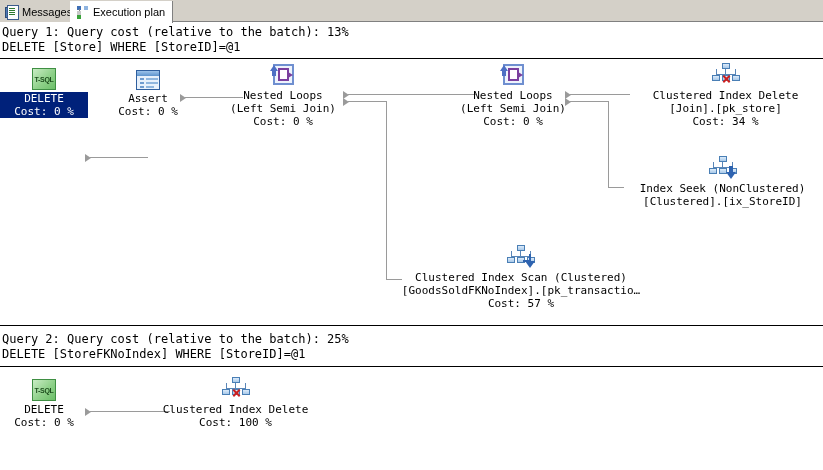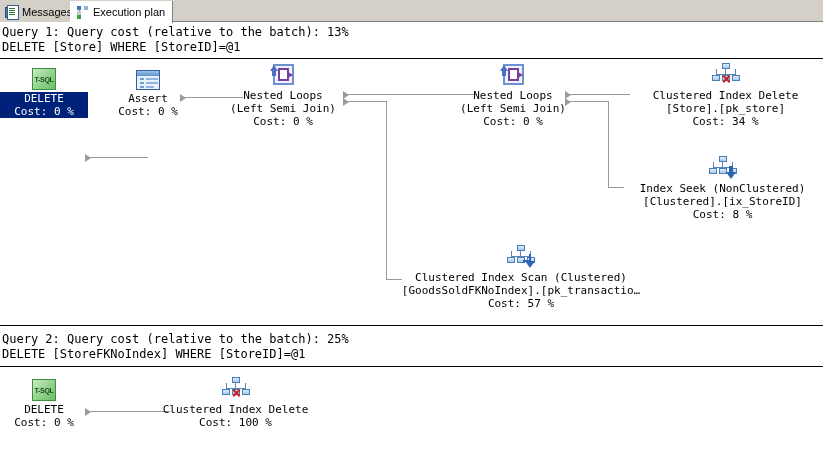--- a/index.html
+++ b/index.html
@@ -269,21 +269,21 @@
           <span class="tn lf1"></span>
             <span class="tn lf2"></span>
             <span class="tn lf3"></span>
           <span class="xr">
               <i></i>
               <i></i>
             </span>
         </span>
       </div>
       <div class="cap">Clustered Index Delete</div>
-      <div class="cap">[Store].[pk_store]</div>
+      <div class="cap">[Join].[pk_store]</div>
       <div class="cap">Cost: 34 %</div>
     </div>
 
     <div class="node" style="left:622px;top:95px;width:201px;">
       <div class="icowrap">
         <span class="ic-tree">
           <span class="tn root"></span>
             <span class="tl vmid"></span>
             <span class="tl hbar"></span>
           <span class="tl s1"></span>
@@ -292,21 +292,20 @@
             <span class="tn lf2"></span>
             <span class="tn lf3"></span>
           <span class="dn">
               <u></u>
               <b></b>
             </span>
         </span>
       </div>
       <div class="cap">Index Seek (NonClustered)</div>
       <div class="cap">[Clustered].[ix_StoreID]</div>
-      <div class="cap">Cost: 8 %</div>
     </div>
 
     <div class="node" style="left:397px;top:184px;width:248px;">
       <div class="icowrap">
         <span class="ic-tree">
           <span class="tn root"></span>
             <span class="tl vmid"></span>
             <span class="tl hbar"></span>
           <span class="tl s1"></span>
             <span class="tl s3"></span>

